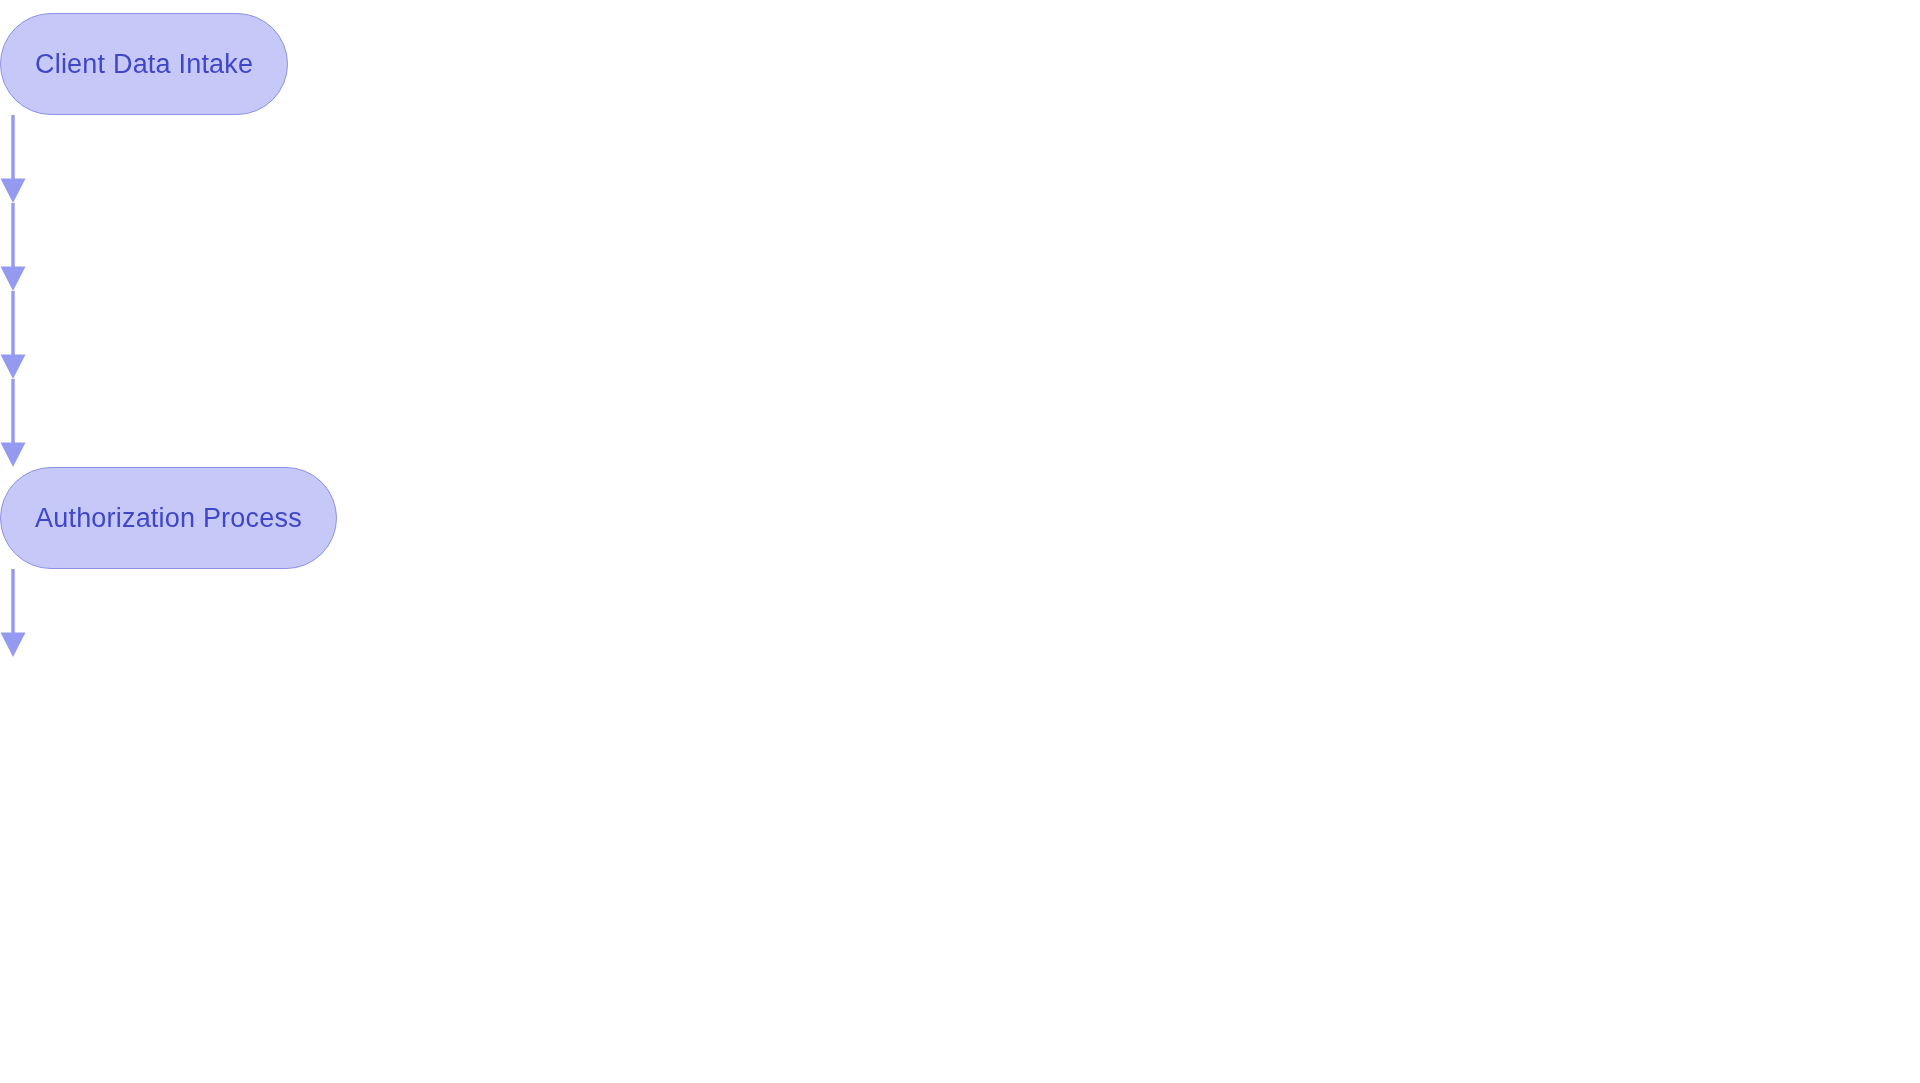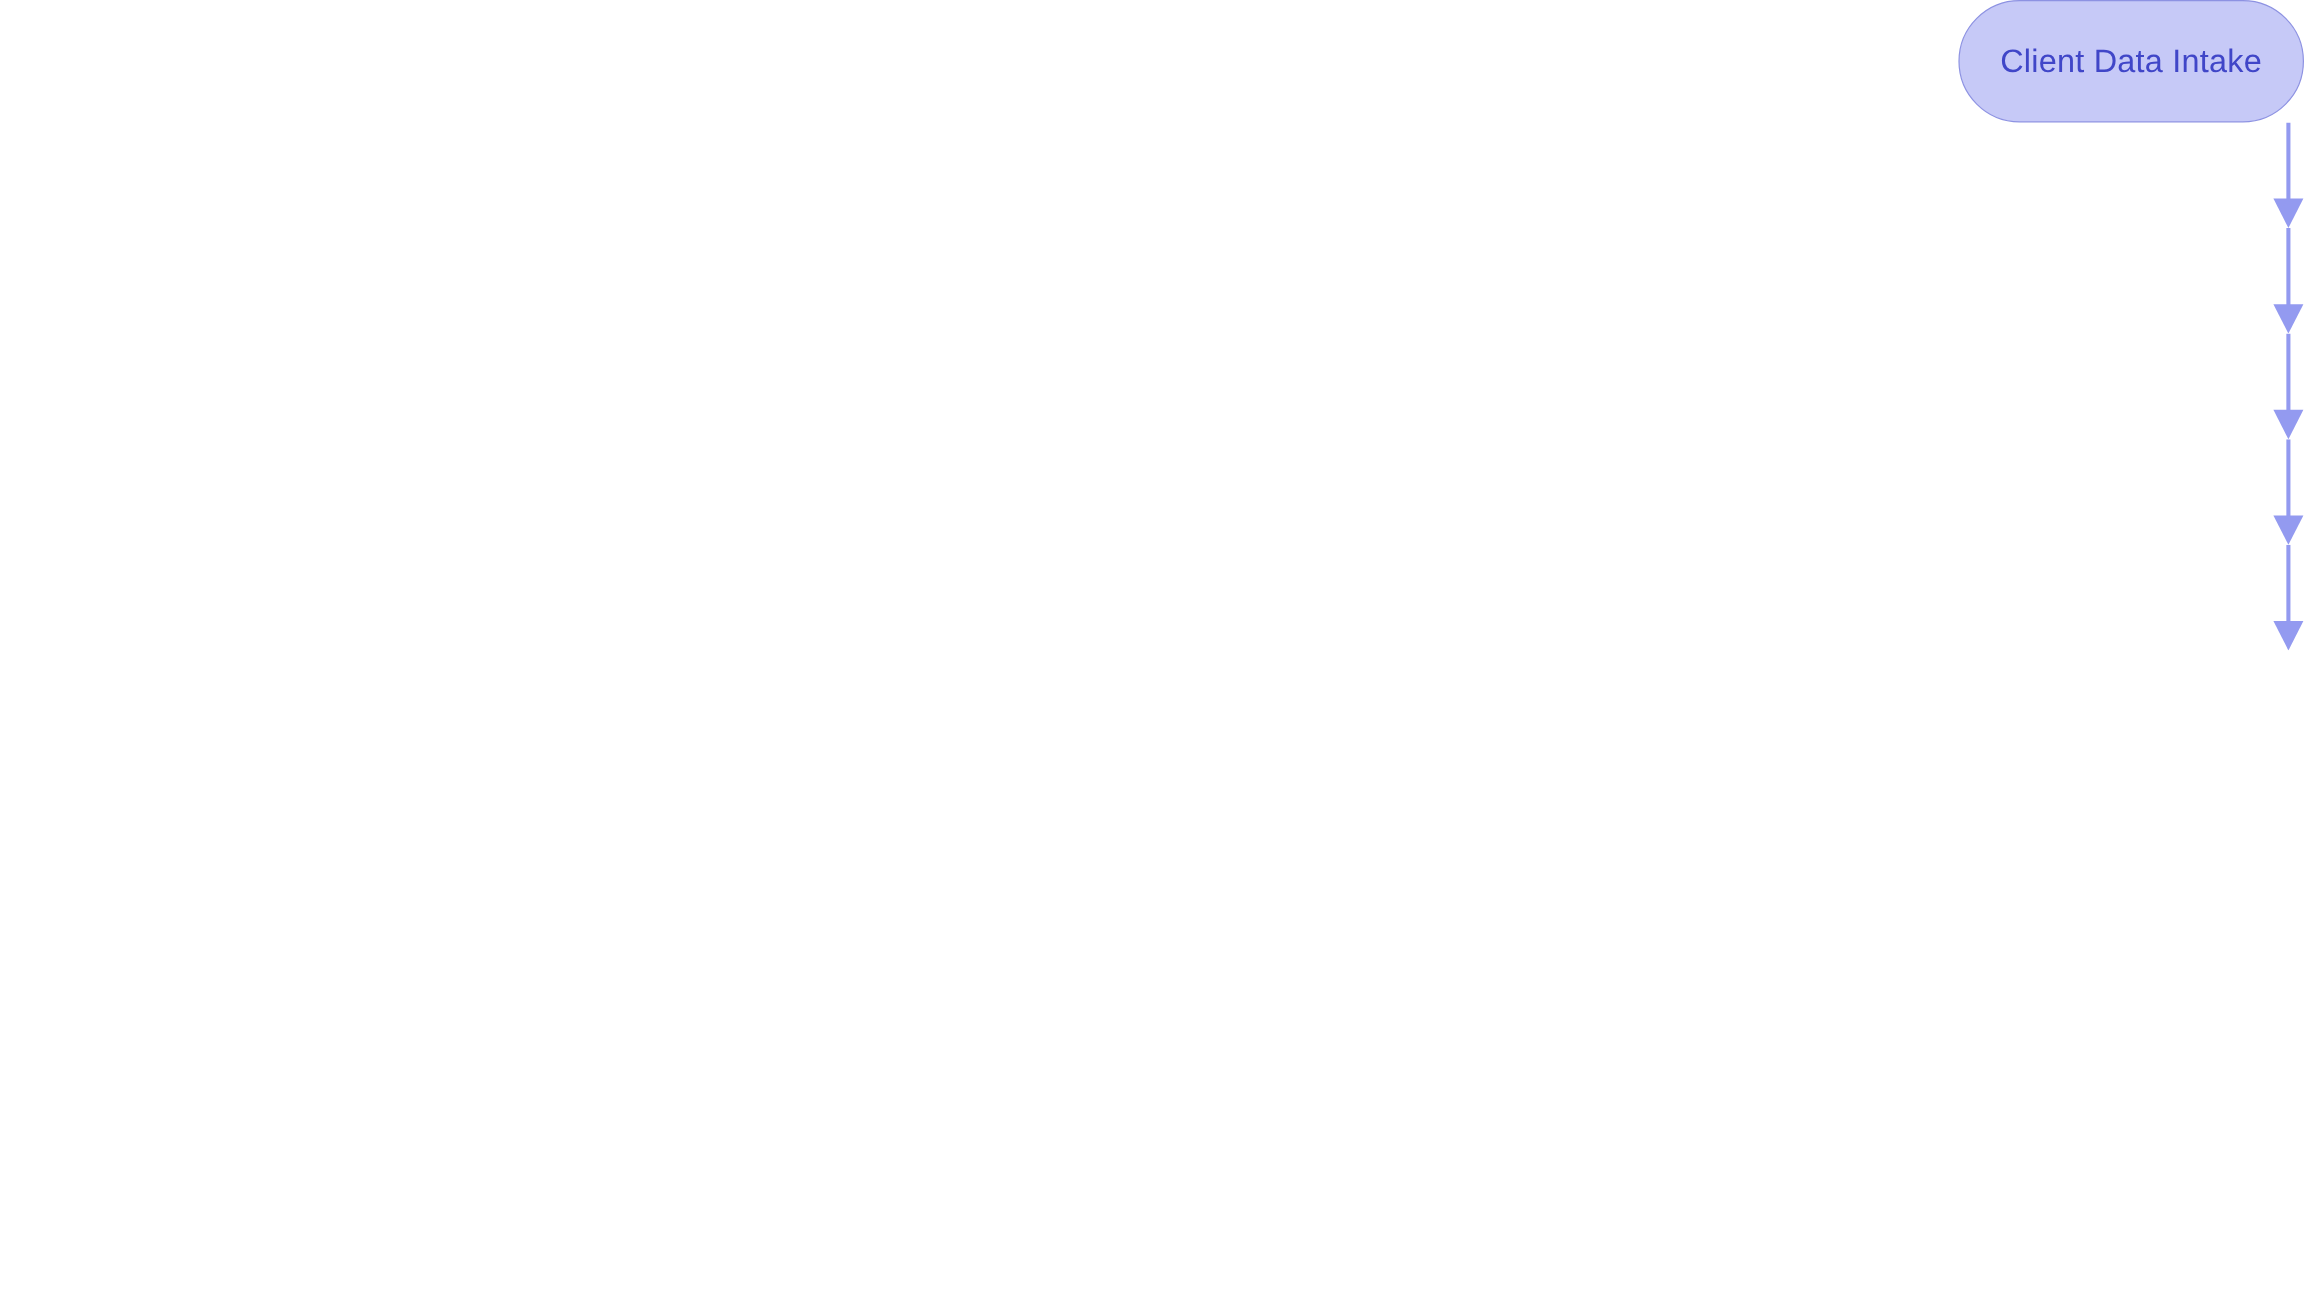--- a/index.html
+++ b/index.html
@@ -14,23 +14,24 @@
     width: 1920px;
     height: 1083px;
     background: var(--bg-color, #ffffff);
     overflow: hidden;
   }
 
   .flowchart {
     width: 100%;
     height: 100%;
     box-sizing: border-box;
+    padding-top: 13px;
     display: flex;
     flex-direction: column;
-    align-items: flex-end;
+    align-items: flex-start;
   }
 
   .node {
     box-sizing: border-box;
     height: 102px;
     min-width: 230px;
     padding: 0 34px;
     border-radius: 51px;
     background: var(--node-fill, #c6c9f7);
     border: 1.5px solid var(--node-border, #8d92e2);
@@ -86,20 +87,23 @@
           <line x1="13" y1="0" x2="13" y2="67" stroke="#939af0" stroke-width="3.4"></line>
           <polygon points="0.5,63.5 25.5,63.5 13,88" fill="#939af0"></polygon>
         </svg>
       </div>
       <div class="arrow">
         <svg width="26" height="88" viewBox="0 0 26 88">
           <line x1="13" y1="0" x2="13" y2="67" stroke="#939af0" stroke-width="3.4"></line>
           <polygon points="0.5,63.5 25.5,63.5 13,88" fill="#939af0"></polygon>
         </svg>
       </div>
+      <div class="node">
+        <span class="node-label">Authorization Process</span>
+      </div>
       <div class="arrow">
         <svg width="26" height="88" viewBox="0 0 26 88">
           <line x1="13" y1="0" x2="13" y2="67" stroke="#939af0" stroke-width="3.4"></line>
           <polygon points="0.5,63.5 25.5,63.5 13,88" fill="#939af0"></polygon>
         </svg>
       </div>
     </div>
 </div>
 
 </body></html>

